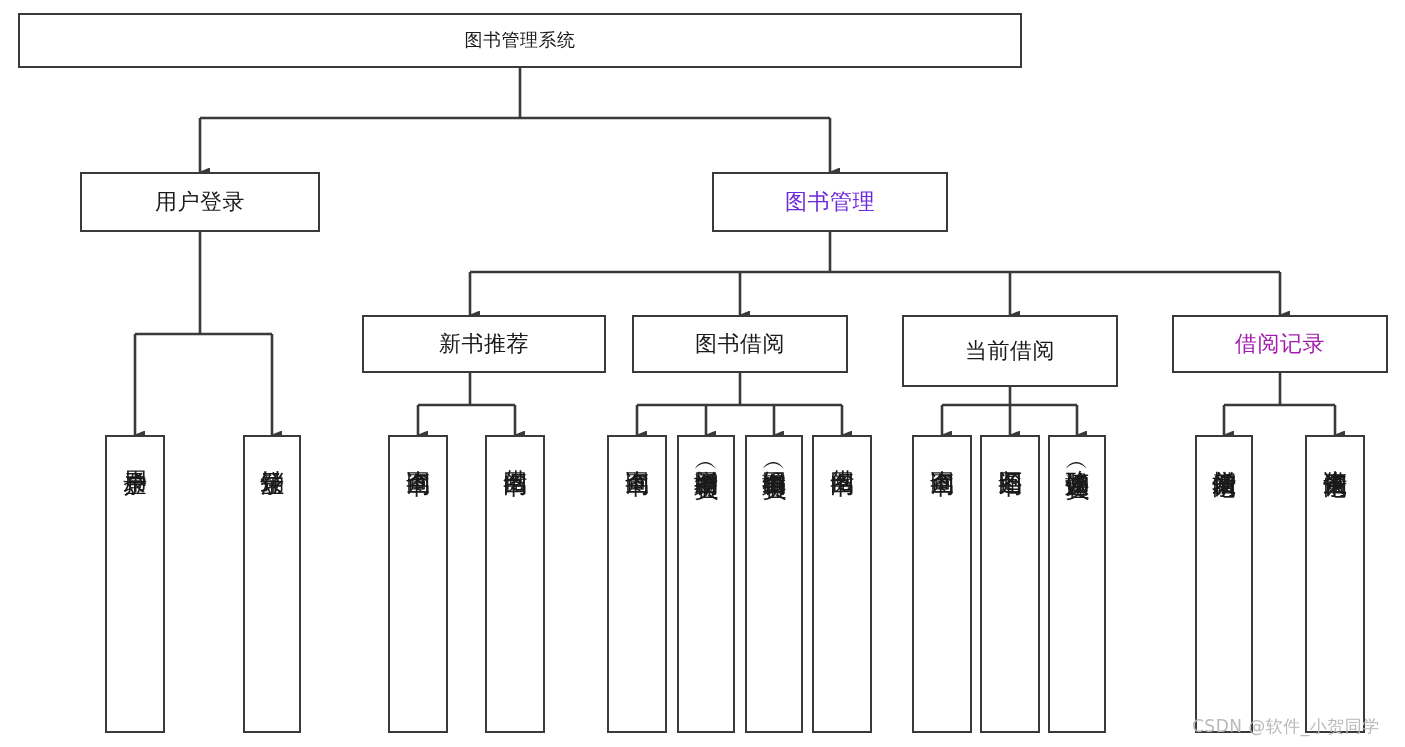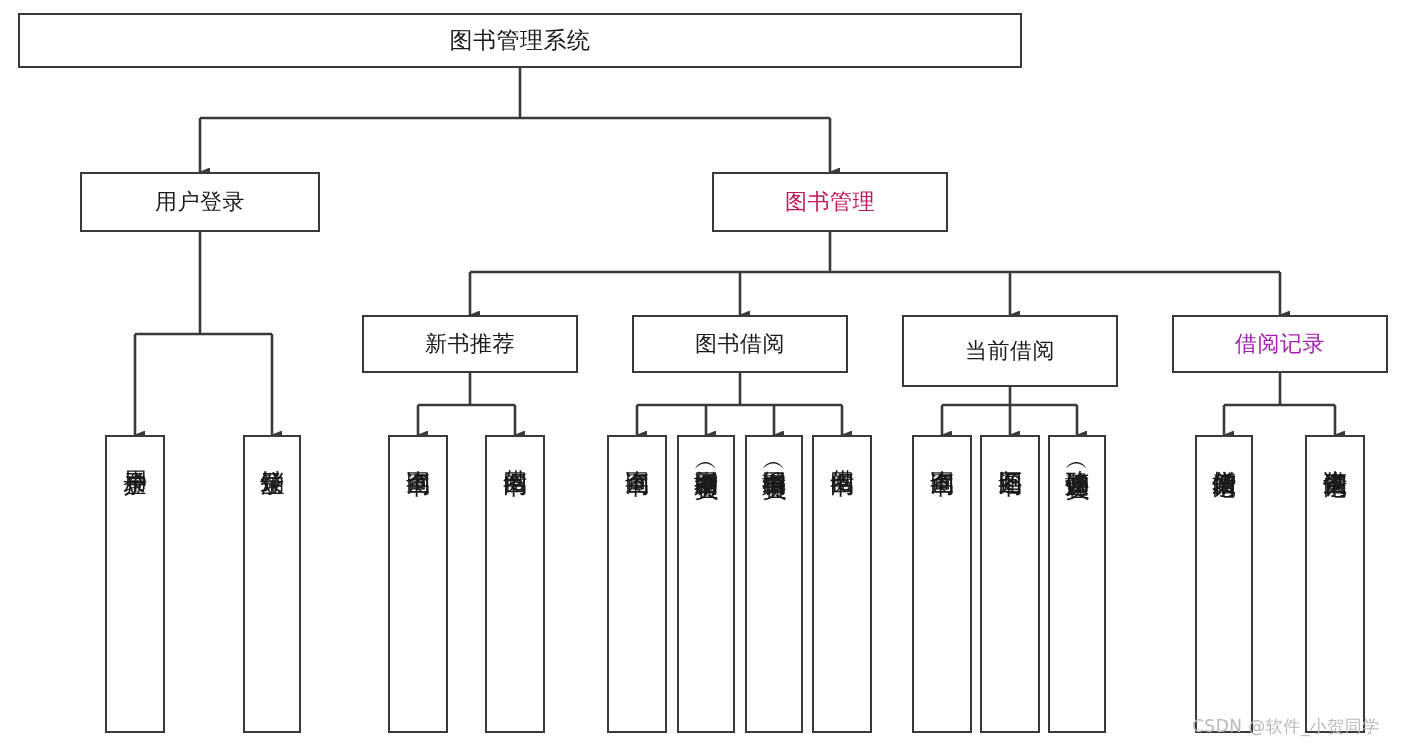--- a/index.html
+++ b/index.html
@@ -45,21 +45,21 @@
     padding-top: 14px;
   }
   .node.vertical .label {
     writing-mode: vertical-rl;
     text-orientation: upright;
     font-size: 24px;
     line-height: 1.18;
     letter-spacing: 1px;
     white-space: normal;
   }
-  .node.root .label { font-size: 23px; }
+  .node.root .label { font-size: 18px; }
   .watermark {
     position: absolute;
     font-size: 17px;
     color: #b9b9b9;
     letter-spacing: 0.5px;
     white-space: nowrap;
     pointer-events: none;
   }
 </style>
 </head>
@@ -110,23 +110,23 @@
   </svg>
 
   <div id="nodes">
       <div class="node  root" style="left: 18px; top: 13px; width: 1004px; height: 55px; border-color: rgb(58, 58, 58); background: rgb(255, 255, 255);">
         <span class="label" style="color: rgb(26, 26, 26);">图书管理系统</span>
       </div>
       <div class="node " style="left: 80px; top: 172px; width: 240px; height: 60px; border-color: rgb(58, 58, 58); background: rgb(255, 255, 255);">
         <span class="label" style="color: rgb(26, 26, 26);">用户登录</span>
       </div>
       <div class="node " style="left: 712px; top: 172px; width: 236px; height: 60px; border-color: rgb(58, 58, 58); background: rgb(255, 255, 255);">
-        <span class="label" style="color: #be185d;">图书管理</span>
+        <span class="label" style="color: #6d28d9;">图书管理</span>
       </div>
-      <div class="node " style="left: 362px; top: 315px; width: 216px; height: 58px; border-color: rgb(58, 58, 58); background: rgb(255, 255, 255);">
+      <div class="node " style="left: 362px; top: 315px; width: 244px; height: 58px; border-color: rgb(58, 58, 58); background: rgb(255, 255, 255);">
         <span class="label" style="color: rgb(26, 26, 26);">新书推荐</span>
       </div>
       <div class="node " style="left: 632px; top: 315px; width: 216px; height: 58px; border-color: rgb(58, 58, 58); background: rgb(255, 255, 255);">
         <span class="label" style="color: rgb(26, 26, 26);">图书借阅</span>
       </div>
       <div class="node " style="left: 902px; top: 315px; width: 216px; height: 72px; border-color: rgb(58, 58, 58); background: rgb(255, 255, 255);">
         <span class="label" style="color: rgb(26, 26, 26);">当前借阅</span>
       </div>
       <div class="node " style="left: 1172px; top: 315px; width: 216px; height: 58px; border-color: rgb(58, 58, 58); background: rgb(255, 255, 255);">
         <span class="label" style="color: #a21caf;">借阅记录</span>

